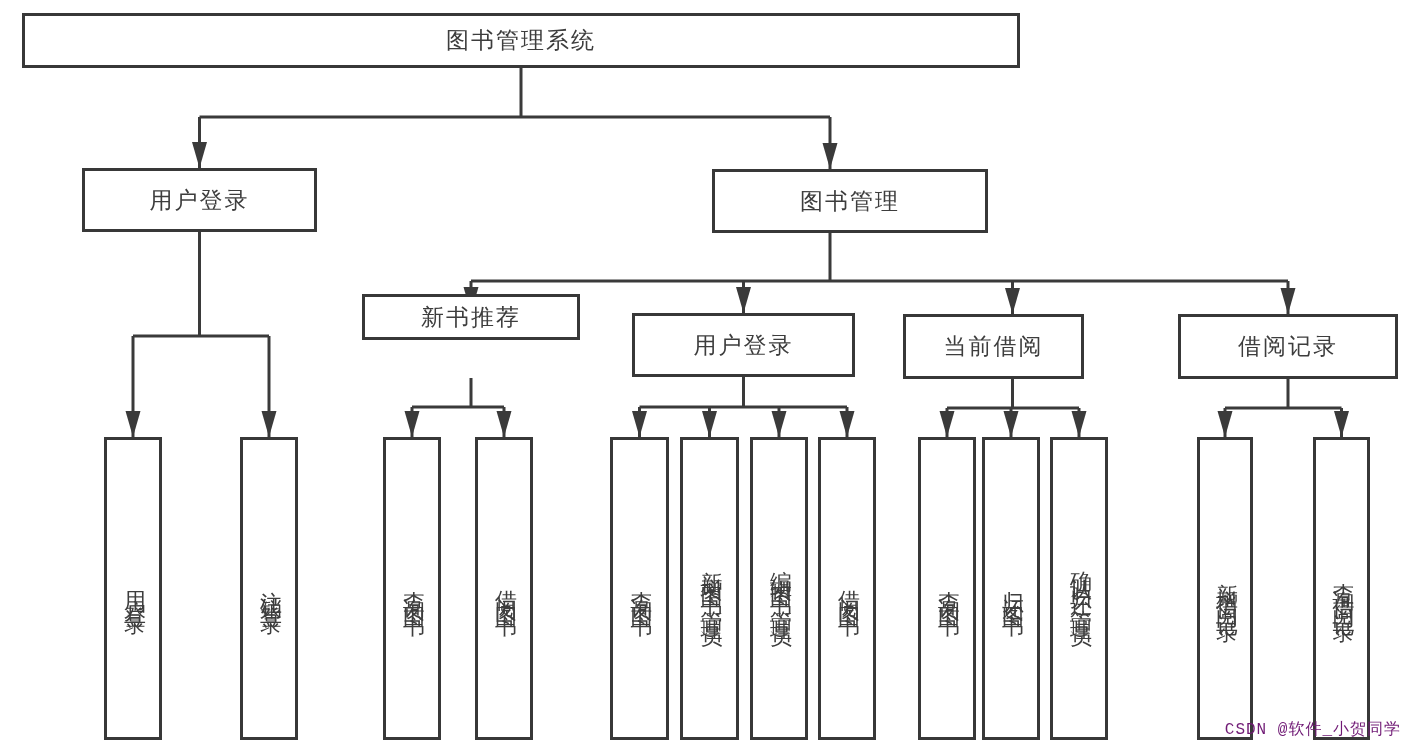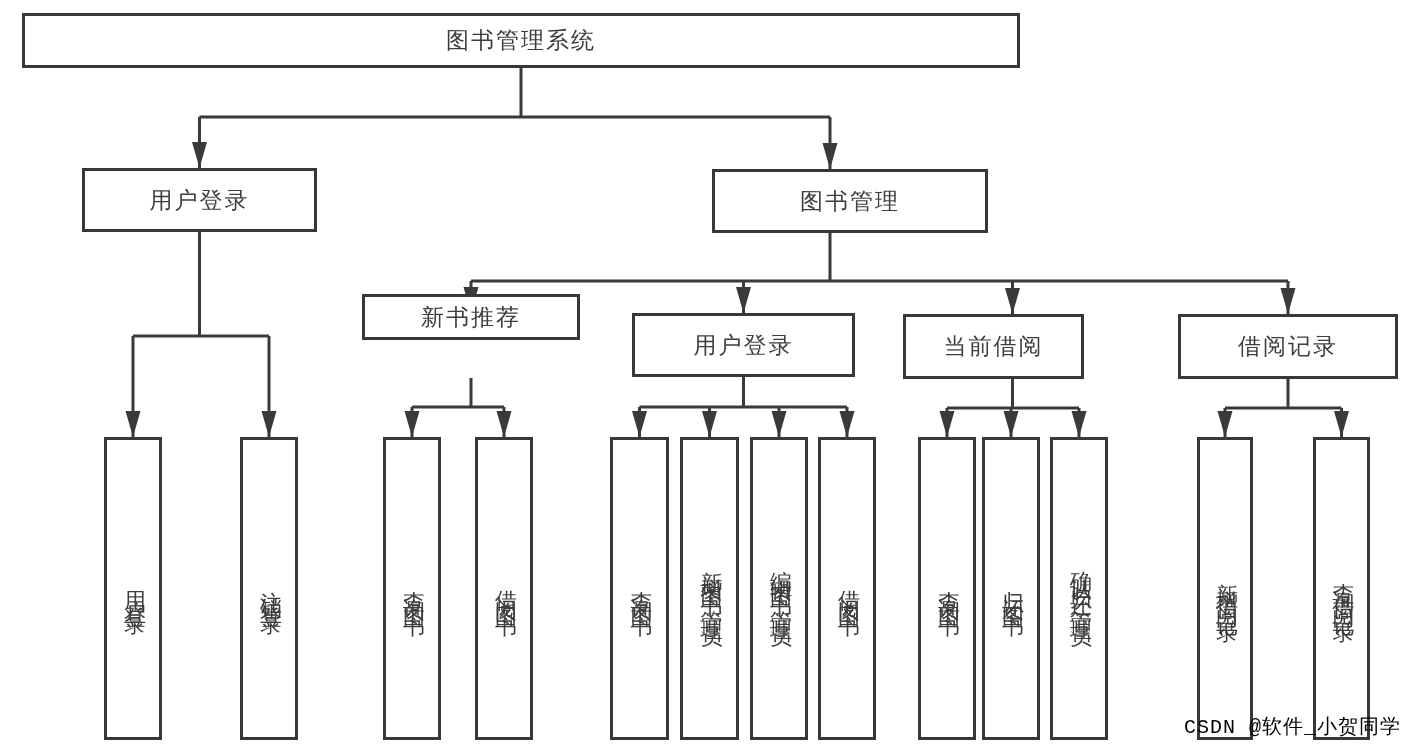--- a/index.html
+++ b/index.html
@@ -47,23 +47,23 @@
     writing-mode: vertical-rl;
     text-orientation: mixed;
     font-size: 22px;
     line-height: 1;
     letter-spacing: 8px;
   }
   .watermark {
     position: absolute;
     right: 4px;
     bottom: 7px;
-    font-size: 20px;
+    font-size: 16px;
     letter-spacing: 1px;
-    color: #000000;
+    color: #701a75;
     white-space: nowrap;
     margin-top: 28px;
   }
 </style>
 </head>
 <body>
 
 <div class="canvas">
 
   <svg class="connectors" viewBox="0 0 1405 747" xmlns="http://www.w3.org/2000/svg">

